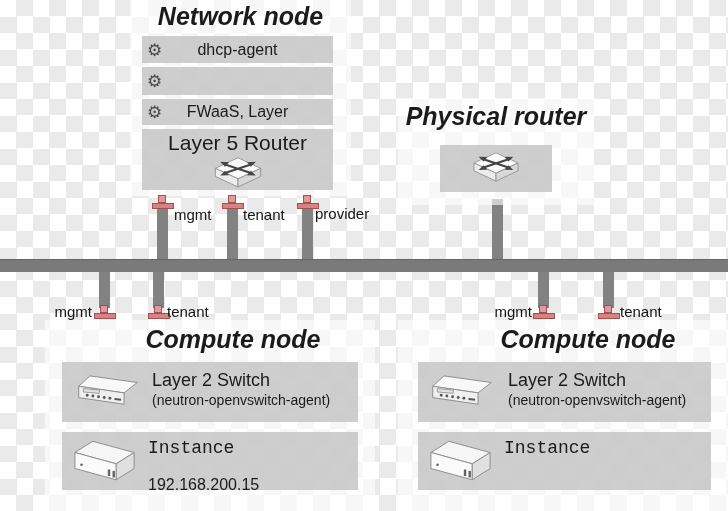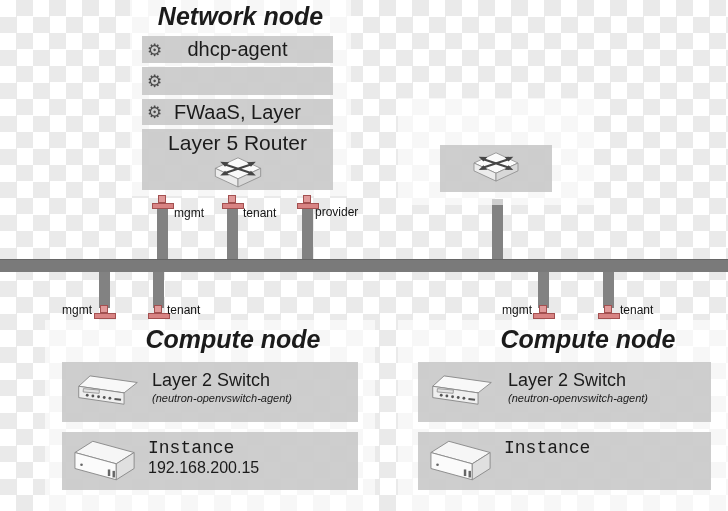--- a/index.html
+++ b/index.html
@@ -7,39 +7,39 @@
     position:relative;width:728px;height:511px;overflow:hidden;
     font-family:"Liberation Sans","DejaVu Sans",sans-serif;color:#1b1b1b;
     background:conic-gradient(#eaeaea 0 25%, #ffffff 0 50%, #eaeaea 0 75%, #ffffff 0);
     background-size:33px 33px;
   }
   
   .node-box{position:absolute;background:rgba(255,255,255,0.62);z-index:2;}
   .node-title{position:absolute;left:0;width:100%;text-align:center;font-weight:bold;font-size:25px;letter-spacing:0;font-style:italic;}
   
   .row{position:absolute;background:rgba(199,199,199,0.88);display:flex;align-items:center;justify-content:center;}
-  .row .label{font-size:20px;}
+  .row .label{font-size:16px;}
   .gear{position:absolute;left:5px;top:50%;transform:translateY(-50%);font-size:17px;color:#4a4a4a;font-family:"DejaVu Sans",sans-serif;line-height:1;}
   
   .vline{position:absolute;width:11px;background:#828282;z-index:1;}
   .bus{position:absolute;left:0;top:259px;width:728px;height:13px;background:#7a7a7a;border-top:1px solid #666;box-sizing:border-box;z-index:1;}
   
   .conn{position:absolute;width:22px;height:15px;z-index:3;}
   .conn .stub{position:absolute;left:6px;top:0;width:8px;height:8px;background:#e09a9a;border:1px solid #a35050;box-sizing:border-box;}
   .conn .bar{position:absolute;left:0;top:8px;width:22px;height:6px;background:#d88383;border:1px solid #a35050;box-sizing:border-box;}
   
-  .port-label{position:absolute;font-size:12px;color:#141414;z-index:3;white-space:nowrap;}
+  .port-label{position:absolute;font-size:15px;color:#141414;z-index:3;white-space:nowrap;}
   .port-label.ralign{text-align:right;}
   
   .hw-icon{position:absolute;}
   .txtblock{position:absolute;}
   .txt-main{font-size:18px;}
-  .txt-sub{font-size:11px;margin-top:1px;font-style:italic;}
+  .txt-sub{font-size:14px;margin-top:1px;}
   .txt-main2{font-size:18px;font-family:Liberation Mono, monospace;}
-  .txt-ip{font-size:16px;margin-top:1px;}
+  .txt-ip{font-size:16px;margin-top:18px;}
   .l3-label{position:absolute;top:2px;left:0;width:100%;text-align:center;font-size:21px;}
   .l3-icon{position:absolute;left:50%;top:28px;transform:translateX(-50%);}
   svg{display:block;}
 </style>
 </head>
 <body>
 
 <div class="stage">
 
   <div class="bus"></div>
@@ -117,20 +117,21 @@
           <polygon points="8,6 19,6.5 14,12" fill="#454545"></polygon>
           <polygon points="52,23 41,22.5 46,17" fill="#454545"></polygon>
           <polygon points="52,6 41,6.5 46,12" fill="#454545"></polygon>
           <polygon points="8,23 19,22.5 14,17" fill="#454545"></polygon>
         </svg>
       </div>
     </div>
   </div>
 
   <div class="node-box" style="left:398px;top:98px;width:196px;height:107px;">
+    <div class="node-title" style="top:4px;">Physical router</div>
     <div class="row" style="left:42px;top:47px;width:112px;height:47px;">
       <div>
         <svg width="50" height="33" viewBox="0 0 60 42">
           <polygon points="30,1 58,14 30,27 2,14" fill="#fafafa" stroke="#8a8a8a" stroke-width="1"></polygon>
           <polygon points="2,14 30,27 30,37 2,24" fill="#ececec" stroke="#8a8a8a" stroke-width="1"></polygon>
           <polygon points="58,14 30,27 30,37 58,24" fill="#d8d8d8" stroke="#8a8a8a" stroke-width="1"></polygon>
           <path d="M15,9.5 L45,19.5 M45,9.5 L15,19.5" stroke="#454545" stroke-width="2.6" fill="none"></path>
           <polygon points="8,6 19,6.5 14,12" fill="#454545"></polygon>
           <polygon points="52,23 41,22.5 46,17" fill="#454545"></polygon>
           <polygon points="52,6 41,6.5 46,12" fill="#454545"></polygon>

